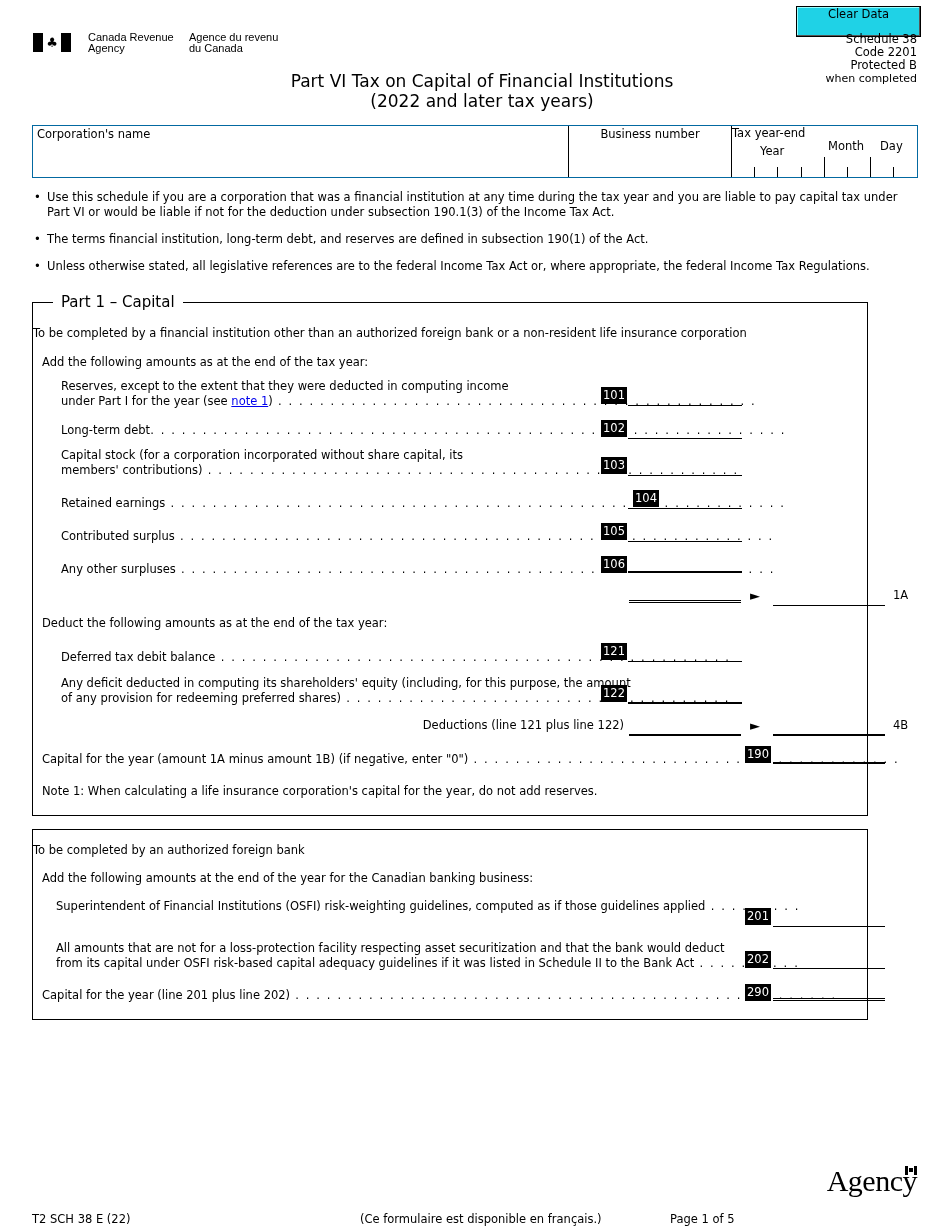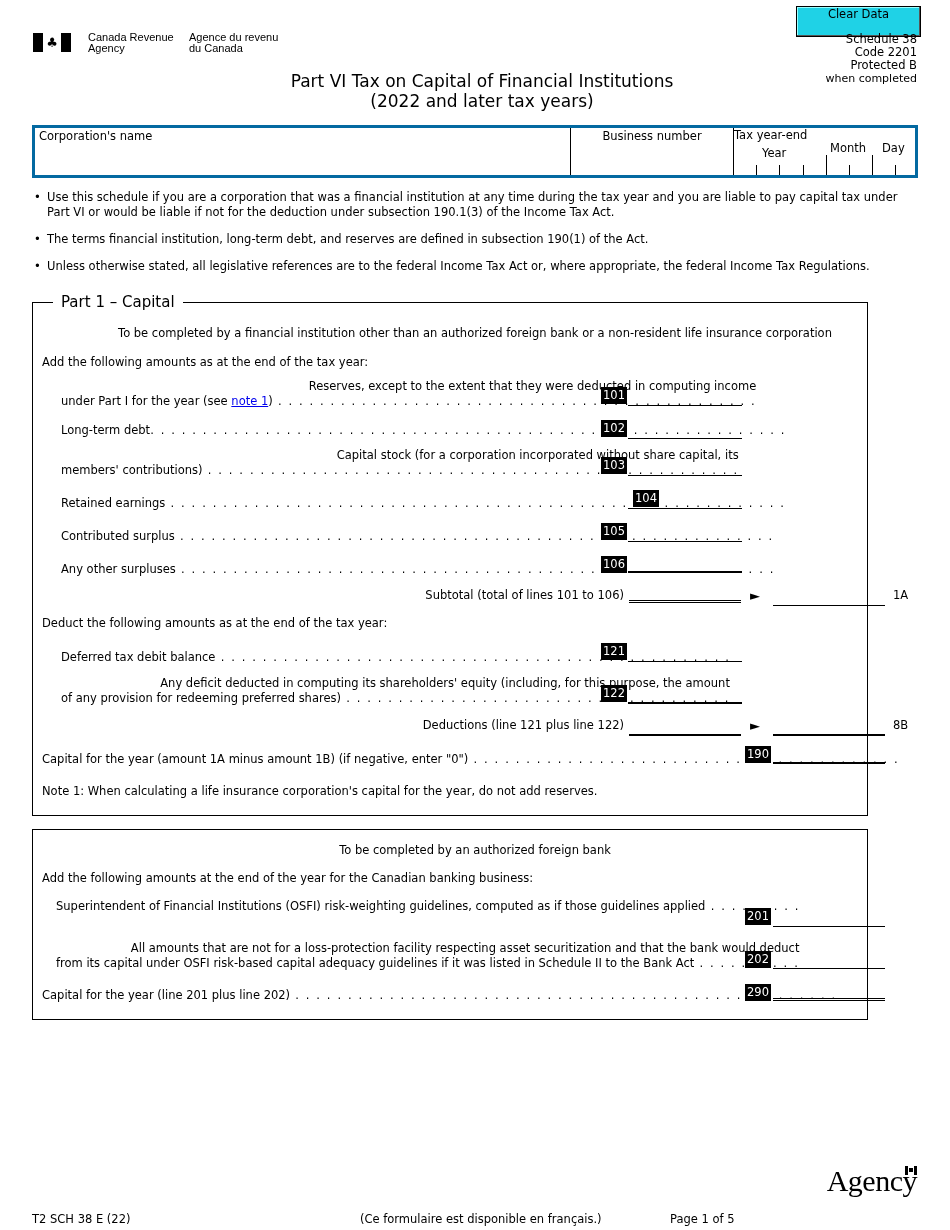--- a/index.html
+++ b/index.html
@@ -11,38 +11,38 @@
 
   .fip { left: 33px; top: 33px; width: 38px; height: 19px; }
   .fip .bar { position: absolute; top: 0; width: 10px; height: 19px; background: #000; }
   .fip .leaf { position: absolute; left: 12px; top: 1px; width: 14px; height: 17px; color: #000; font-size: 13px; line-height: 17px; text-align: center; }
   .agency { font-family: "Liberation Sans", sans-serif; font-size: 11px; line-height: 11px; top: 32px; }
 
   .meta { right: 33px; top: 33px; text-align: right; font-size: 11.5px; line-height: 13px; }
 
   .title { left: 0; width: 964px; top: 71px; text-align: center; font-size: 17px; line-height: 20px; }
 
-  .idbox { left: 32px; top: 125px; width: 886px; height: 53px; border: 3px solid #0369a1; }
+  .idbox { left: 32px; top: 125px; width: 886px; height: 53px; border: 1px solid #0369a1; }
   .idbox .cell { position: absolute; top: 0; bottom: 0; }
   .idbox .c1 { left: 0; width: 536px; border-right: 1px solid #000; padding: 1px 4px; font-size: 11.5px; }
   .idbox .c2 { left: 536px; width: 163px; border-right: 1px solid #000; text-align: center; font-size: 11.5px; padding-top: 1px; }
   .idbox .c3 { left: 699px; width: 185px; font-size: 11.5px; }
   .tick { position: absolute; bottom: 0; width: 1px; background: #000; }
 
   .bullets { left: 34px; top: 190px; width: 886px; font-size: 11.5px; line-height: 15px; }
   .bullet { position: relative; padding-left: 13px; margin-bottom: 12px; }
   .bullet::before { content: "\2022"; position: absolute; left: 0; top: 0; }
 
   .section { border: 1px solid #000; left: 32px; width: 836px; }
   .part1 { top: 302px; height: 514px; }
   .legend { position: absolute; top: -11px; left: 20px; background: #fff; padding: 0 8px; font-size: 15px; line-height: 20px; }
   .part2 { top: 829px; height: 191px; }
 
-  .txt { position: absolute; font-size: 11.5px; line-height: 15px; white-space: nowrap; text-align: right; }
-  .center { left: 0; width: 884px; text-align: center; }
+  .txt { position: absolute; font-size: 11.5px; line-height: 15px; white-space: nowrap; }
+  .center { left: 0; width: 884px; text-align: left; }
   .link { color: #0000ee; text-decoration: underline; cursor: pointer; }
   .dots { letter-spacing: 1.6px; }
 
   .code { position: absolute; background: #000; color: #fff; font-size: 11.5px; line-height: 17px; height: 17px; padding: 0 2px; }
   .field { position: absolute; border: none; border-bottom: 1px solid #000; background: transparent; height: 15px; font-size: 11.5px; font-family: "DejaVu Sans", sans-serif; outline: none; }
   .field.thick { border-bottom: 2px solid #000; }
   .field.double { border-bottom: 3px double #000; }
   .arrow { position: absolute; font-size: 13px; line-height: 15px; }
 
   .footer { top: 1212px; font-size: 11.5px; line-height: 15px; }
@@ -139,21 +139,20 @@
   <input class="field" style="left: 595px; top: 191px; width: 114px;" value="">
 
   <div class="txt" style="left:28px;top:226px"><span>Contributed surplus</span><span class="dots"> . . . . . . . . . . . . . . . . . . . . . . . . . . . . . . . . . . . . . . . . . . . . . . . . . . . . . . . . .</span></div>
   <span class="code" style="left:568px;top:220px">105</span>
   <input class="field" style="left: 595px; top: 224px; width: 114px;" value="">
 
   <div class="txt" style="left:28px;top:259px"><span>Any other surpluses</span><span class="dots"> . . . . . . . . . . . . . . . . . . . . . . . . . . . . . . . . . . . . . . . . . . . . . . . . . . . . . . . . .</span></div>
   <span class="code" style="left:568px;top:253px">106</span>
   <input class="field thick" style="left: 595px; top: 255px; width: 114px;" value="">
 
-  <div class="txt" style="left:0;width:591px;text-align:right;top:285px">Subtotal (total of lines 101 to 106)</div>
   <input class="field double" style="left: 596px; top: 285px; width: 112px;" value="">
   <span class="arrow" style="left:717px;top:285px">►</span>
   <input class="field" style="left: 740px; top: 288px; width: 112px;" value="">
   <div class="txt" style="left:860px;top:285px">1A</div>
 
   <div class="txt" style="left:9px;top:313px">Deduct the following amounts as at the end of the tax year:</div>
 
   <div class="txt" style="left:28px;top:347px"><span>Deferred tax debit balance</span><span class="dots"> . . . . . . . . . . . . . . . . . . . . . . . . . . . . . . . . . . . . . . . . . . . . . . . . .</span></div>
   <span class="code" style="left:568px;top:340px">121</span>
   <input class="field" style="left: 595px; top: 344px; width: 114px;" value="">
@@ -162,21 +161,21 @@
     <div>Any deficit deducted in computing its shareholders' equity (including, for this purpose, the amount</div>
     <div><span>of any provision for redeeming preferred shares)</span><span class="dots"> . . . . . . . . . . . . . . . . . . . . . . . . . . . . . . . . . . . . .</span></div>
   </div>
   <span class="code" style="left:568px;top:382px">122</span>
   <input class="field thick" style="left: 595px; top: 386px; width: 114px;" value="">
 
   <div class="txt" style="left:0;width:591px;text-align:right;top:415px">Deductions (line 121 plus line 122)</div>
   <input class="field thick" style="left: 596px; top: 418px; width: 112px;" value="">
   <span class="arrow" style="left:717px;top:415px">►</span>
   <input class="field thick" style="left: 740px; top: 418px; width: 112px;" value="">
-  <div class="txt" style="left:860px;top:415px">8B</div>
+  <div class="txt" style="left:860px;top:415px">4B</div>
 
   <div class="txt" style="left:9px;top:449px"><span>Capital for the year (amount 1A minus amount 1B) (if negative, enter "0")</span><span class="dots"> . . . . . . . . . . . . . . . . . . . . . . . . . . . . . . . . . . . . . . . . .</span></div>
   <span class="code" style="left:712px;top:443px">190</span>
   <input class="field thick" style="left: 740px; top: 446px; width: 112px;" value="">
 
   <div class="txt" style="left:9px;top:481px">Note 1: When calculating a life insurance corporation's capital for the year, do not add reserves.</div>
 </div>
 
 <div class="abs section part2">
   <div class="txt center" style="top:13px">To be completed by an authorized foreign bank</div>

